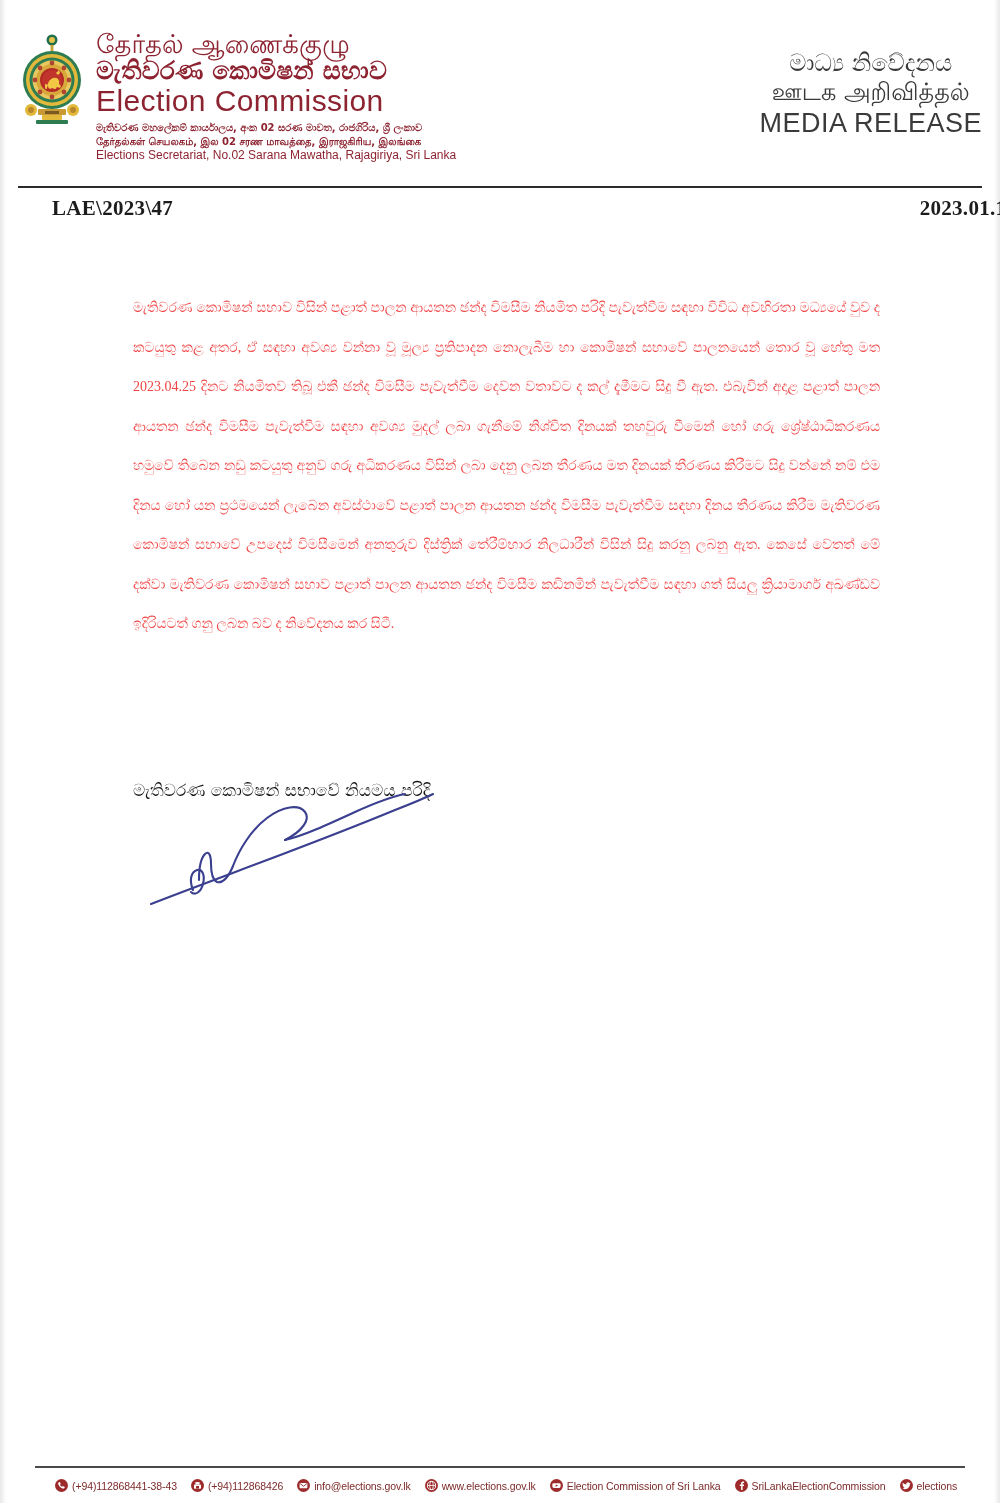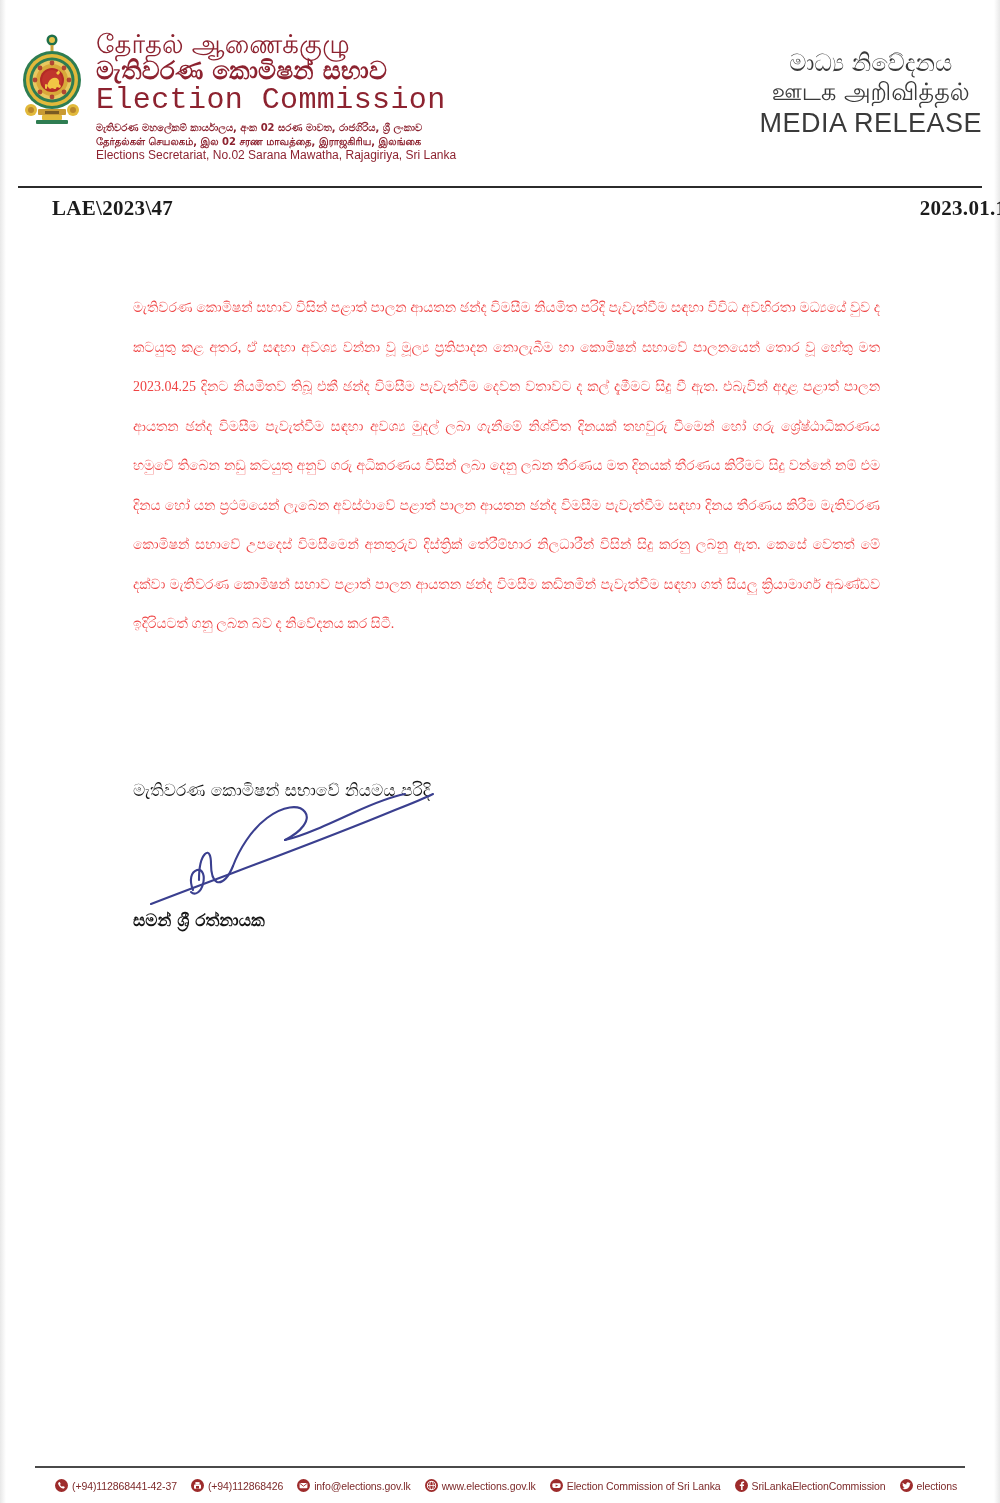--- a/index.html
+++ b/index.html
@@ -64,21 +64,21 @@
     font-weight: bold;
     letter-spacing: 0.2px;
   }
   .brand-ta {
     font-family: "DejaVu Sans", sans-serif;
     font-size: 26px;
     font-weight: normal;
     margin-top: 1px;
   }
   .brand-en {
-    font-family: Liberation Mono, monospace;
+    font-family: Liberation Sans, sans-serif;
     font-size: 30px;
     font-weight: normal;
     letter-spacing: 0.4px;
     margin-top: 1px;
   }
   .addr {
     margin-top: 5px;
   }
   .addr div {
     color: #8d2330;
@@ -342,34 +342,33 @@
         <g fill="none" stroke="#3a3f8f" stroke-width="2.1" stroke-linecap="round" stroke-linejoin="round">
           <path d="M18 112 C 90 84, 180 52, 262 18 C 280 11, 292 6, 300 2"></path>
           <path d="M60 98 C 56 88, 58 80, 64 78 C 70 77, 72 84, 70 92 C 68 100, 62 104, 58 100"></path>
           <path d="M66 88 C 66 76, 68 66, 72 62 C 76 58, 78 64, 78 72 C 78 82, 80 88, 84 90 C 90 92, 96 84, 100 74"></path>
           <path d="M100 74 C 106 58, 118 38, 134 26 C 150 14, 166 12, 172 20 C 178 28, 168 40, 152 48"></path>
           <path d="M152 48 C 170 44, 196 32, 222 20 C 244 10, 262 4, 272 2"></path>
         </g>
       </svg>
     </div>
 
-    <div class="sign-name">සමන් ශ්‍රී රත්නායක</div>
   </div>
 
   <div class="rule-footer"></div>
 
   <div class="footer">
 
     <div class="fitem">
       <span class="ficon">
         <svg viewBox="0 0 13 13" width="13" height="13">
             <path d="M4 3.2c.5-.3 1 .1 1.2.6l.4.9c.1.3 0 .6-.2.8l-.4.3c.4.9 1.1 1.6 2 2l.3-.4c.2-.2.5-.3.8-.2l.9.4c.5.2.9.7.6 1.2-.3.6-1 1-1.8.8C5.9 9.1 3.9 7.1 3.2 5c-.2-.8.2-1.5.8-1.8z" fill="#fff"></path>
           </svg>
       </span>
-      <span class="flabel">(+94)112868441-42-37</span>
+      <span class="flabel">(+94)112868441-38-43</span>
     </div>
 
     <div class="fitem">
       <span class="ficon">
         <svg viewBox="0 0 13 13" width="13" height="13">
             <rect x="3" y="5.6" width="7" height="4.2" rx="0.8" fill="#fff"></rect>
             <rect x="4.4" y="3.1" width="4.2" height="2.4" fill="#fff"></rect>
             <rect x="5" y="7" width="3" height="2.6" fill="#9d2b2b"></rect>
           </svg>
       </span>

